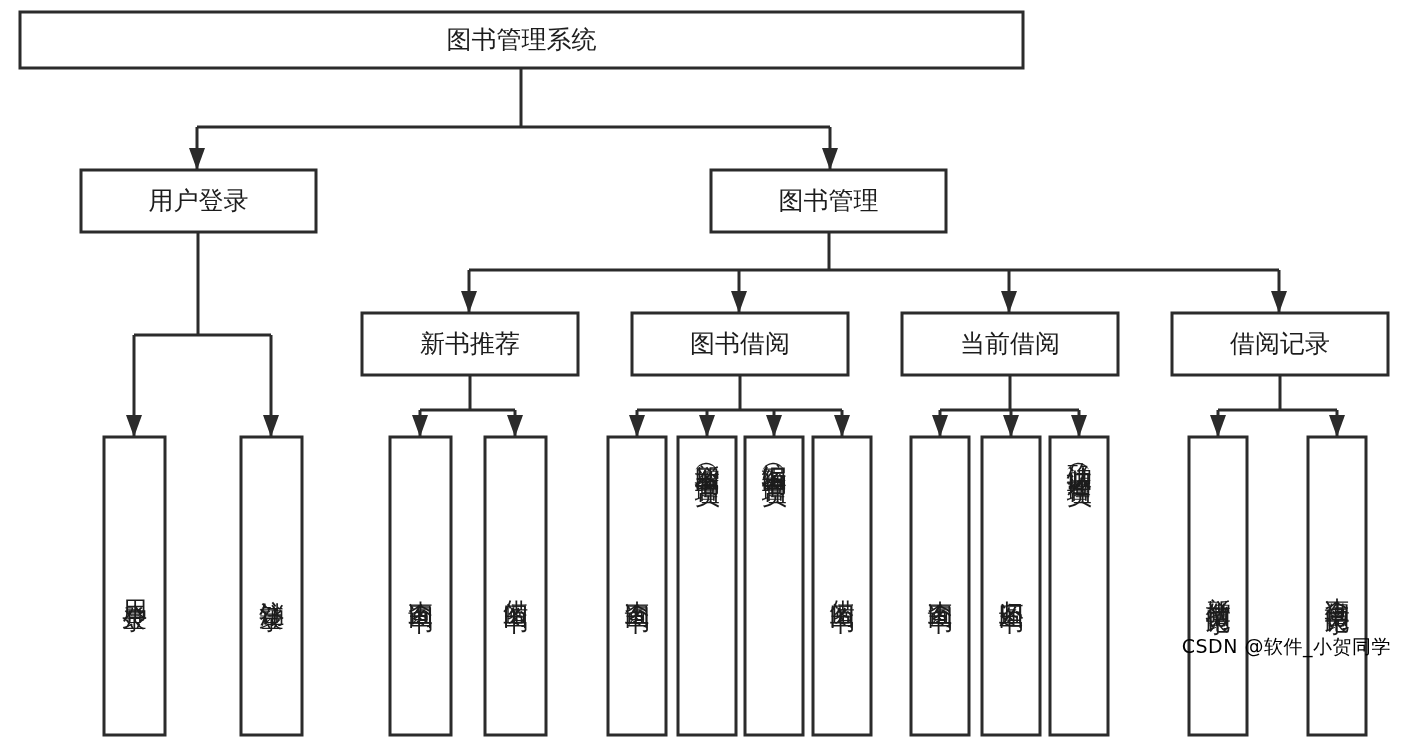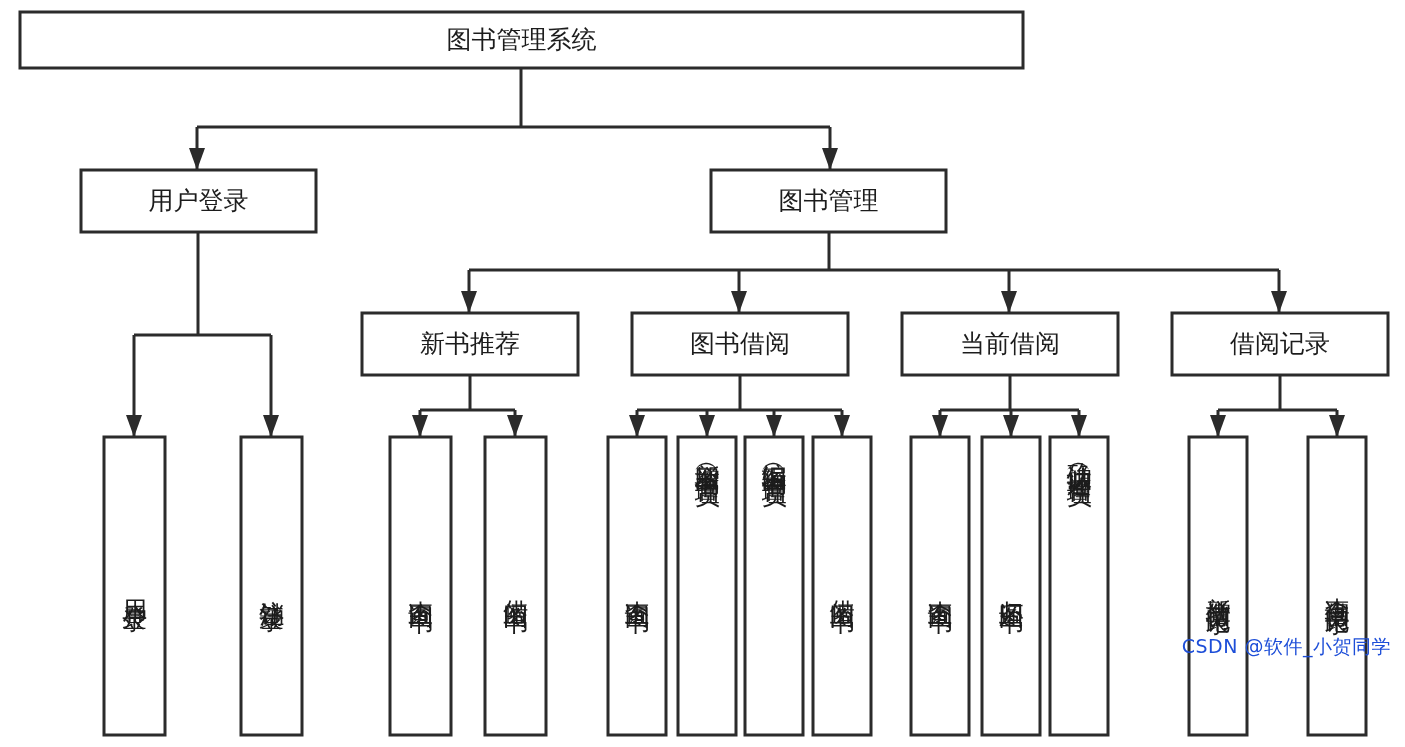--- a/index.html
+++ b/index.html
@@ -72,21 +72,21 @@
     color: #1c1c1c;
     letter-spacing: 3px;
     white-space: nowrap;
   }
   .watermark {
     position: absolute;
     right: 14px;
     bottom: 6px;
     font-family: "DejaVu Sans", "Liberation Sans", sans-serif;
     font-size: 19px;
-    color: #1d4ed8;
+    color: #000000;
     letter-spacing: 0.5px;
     white-space: nowrap;
   }
 </style>
 </head>
 <body>
 
 <div id="diagram-root">
   <svg id="tree-svg" viewBox="0 0 1405 747">
     <g id="connectors-layer">

